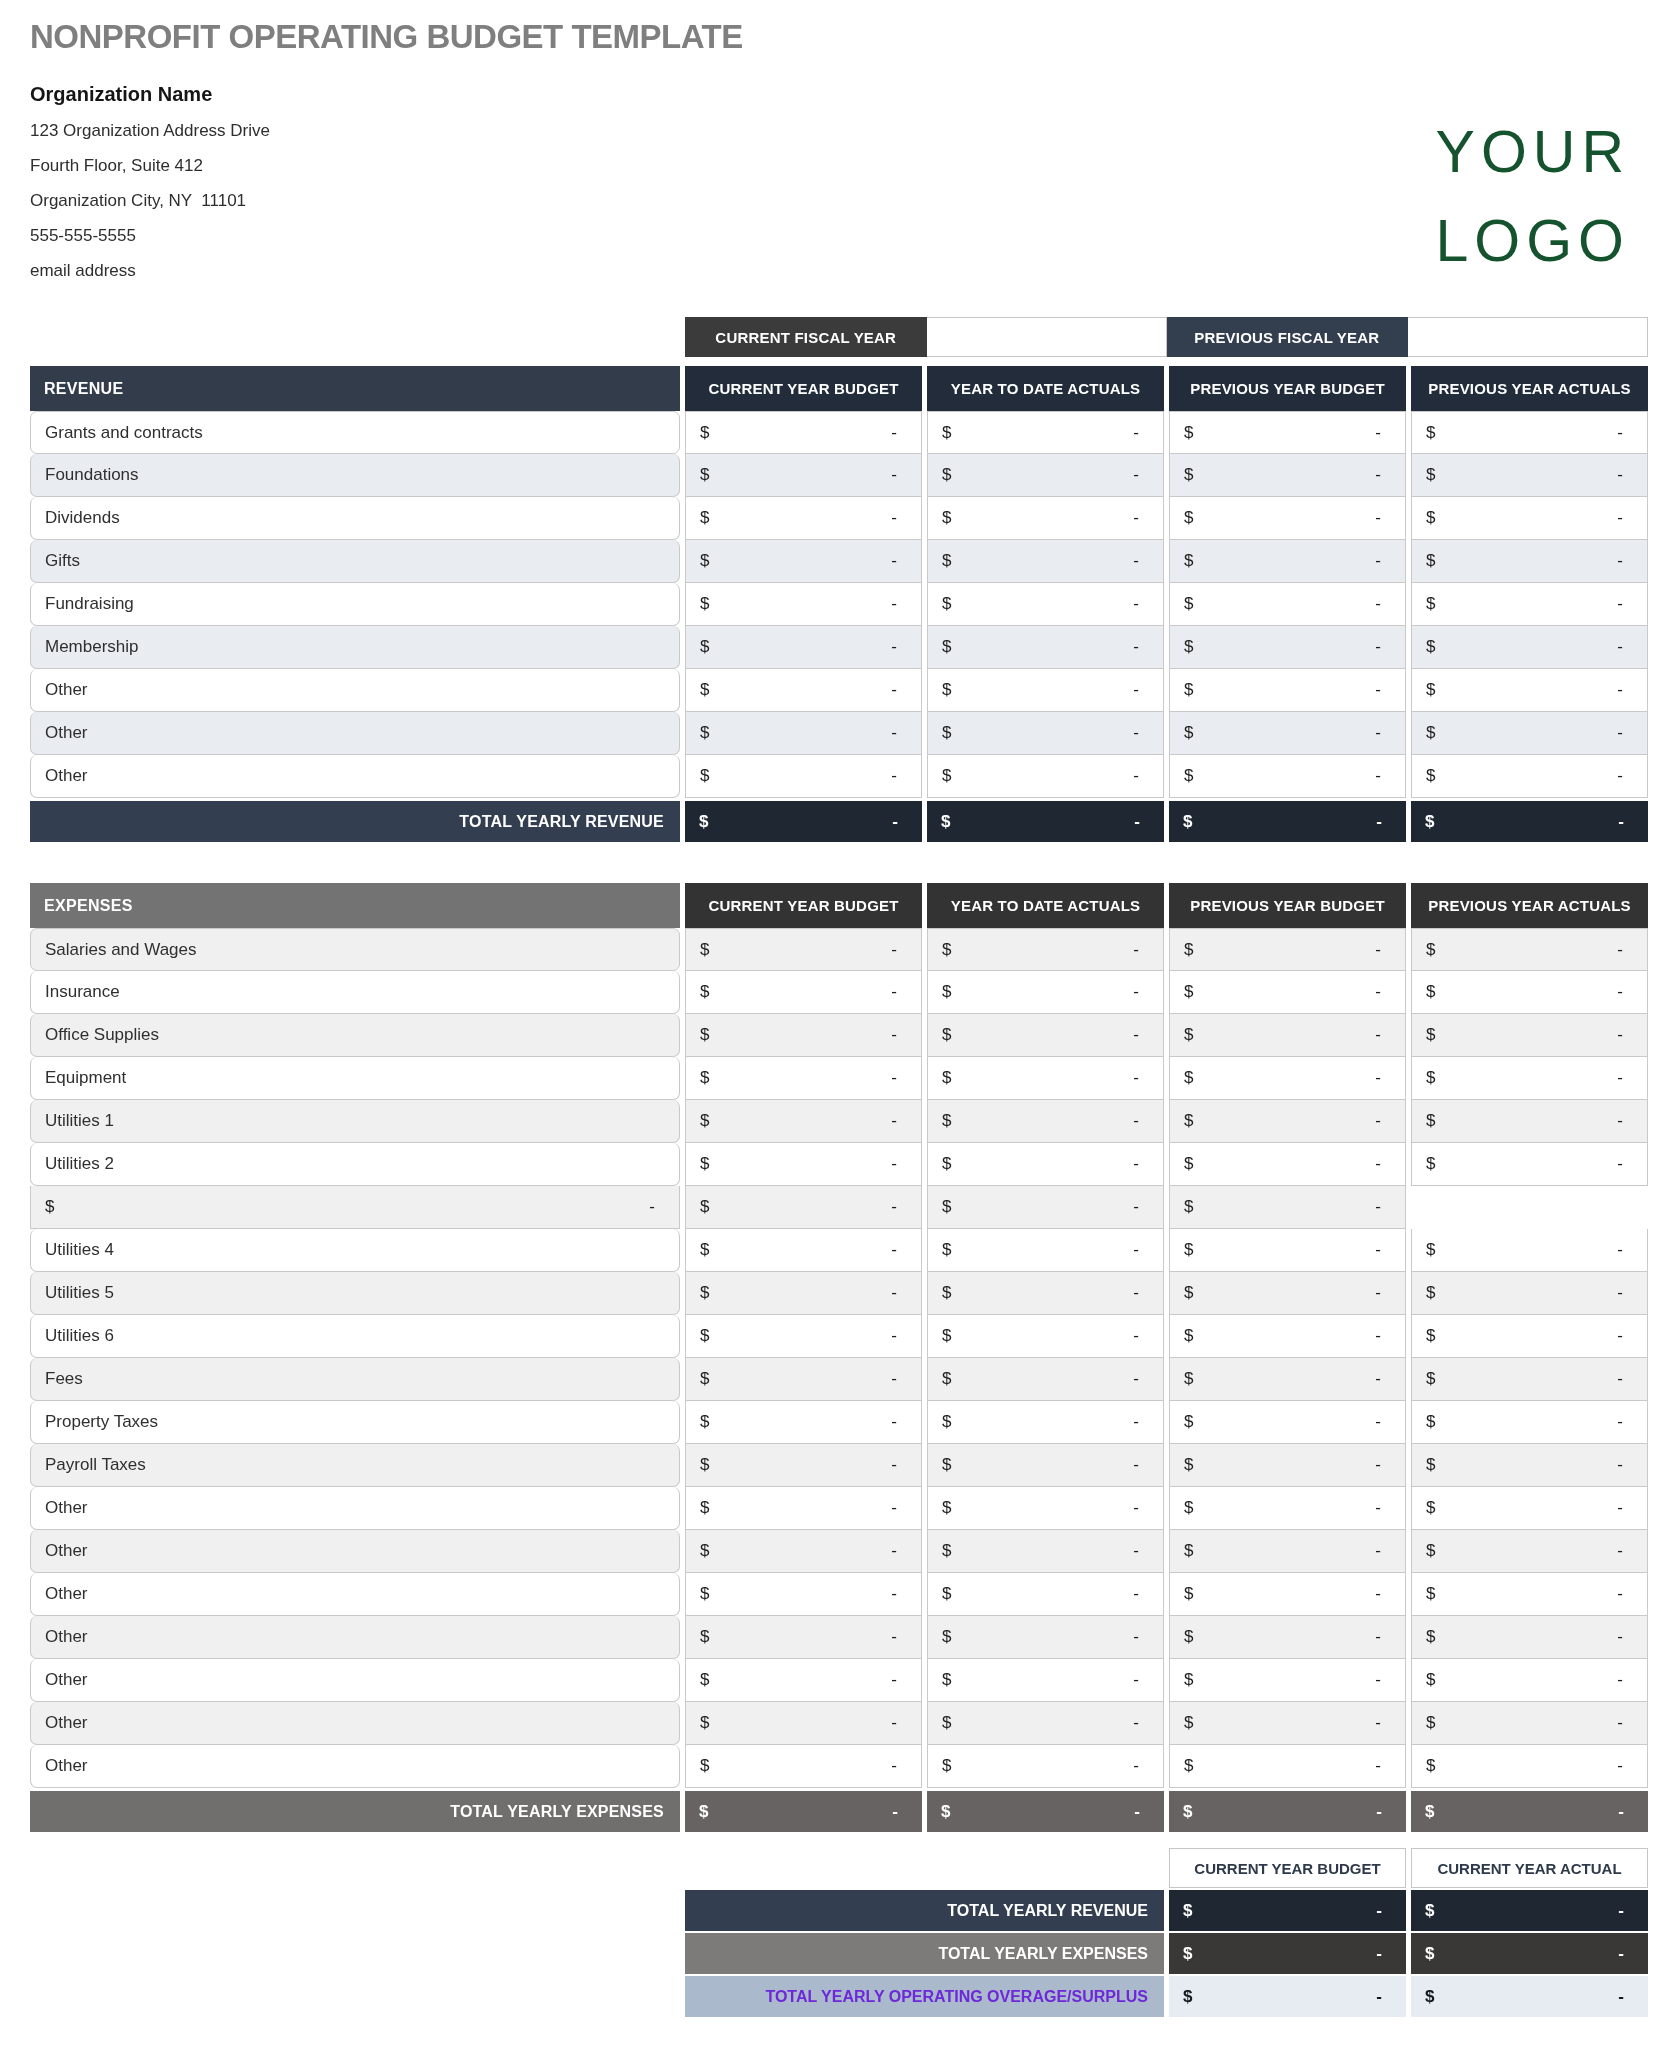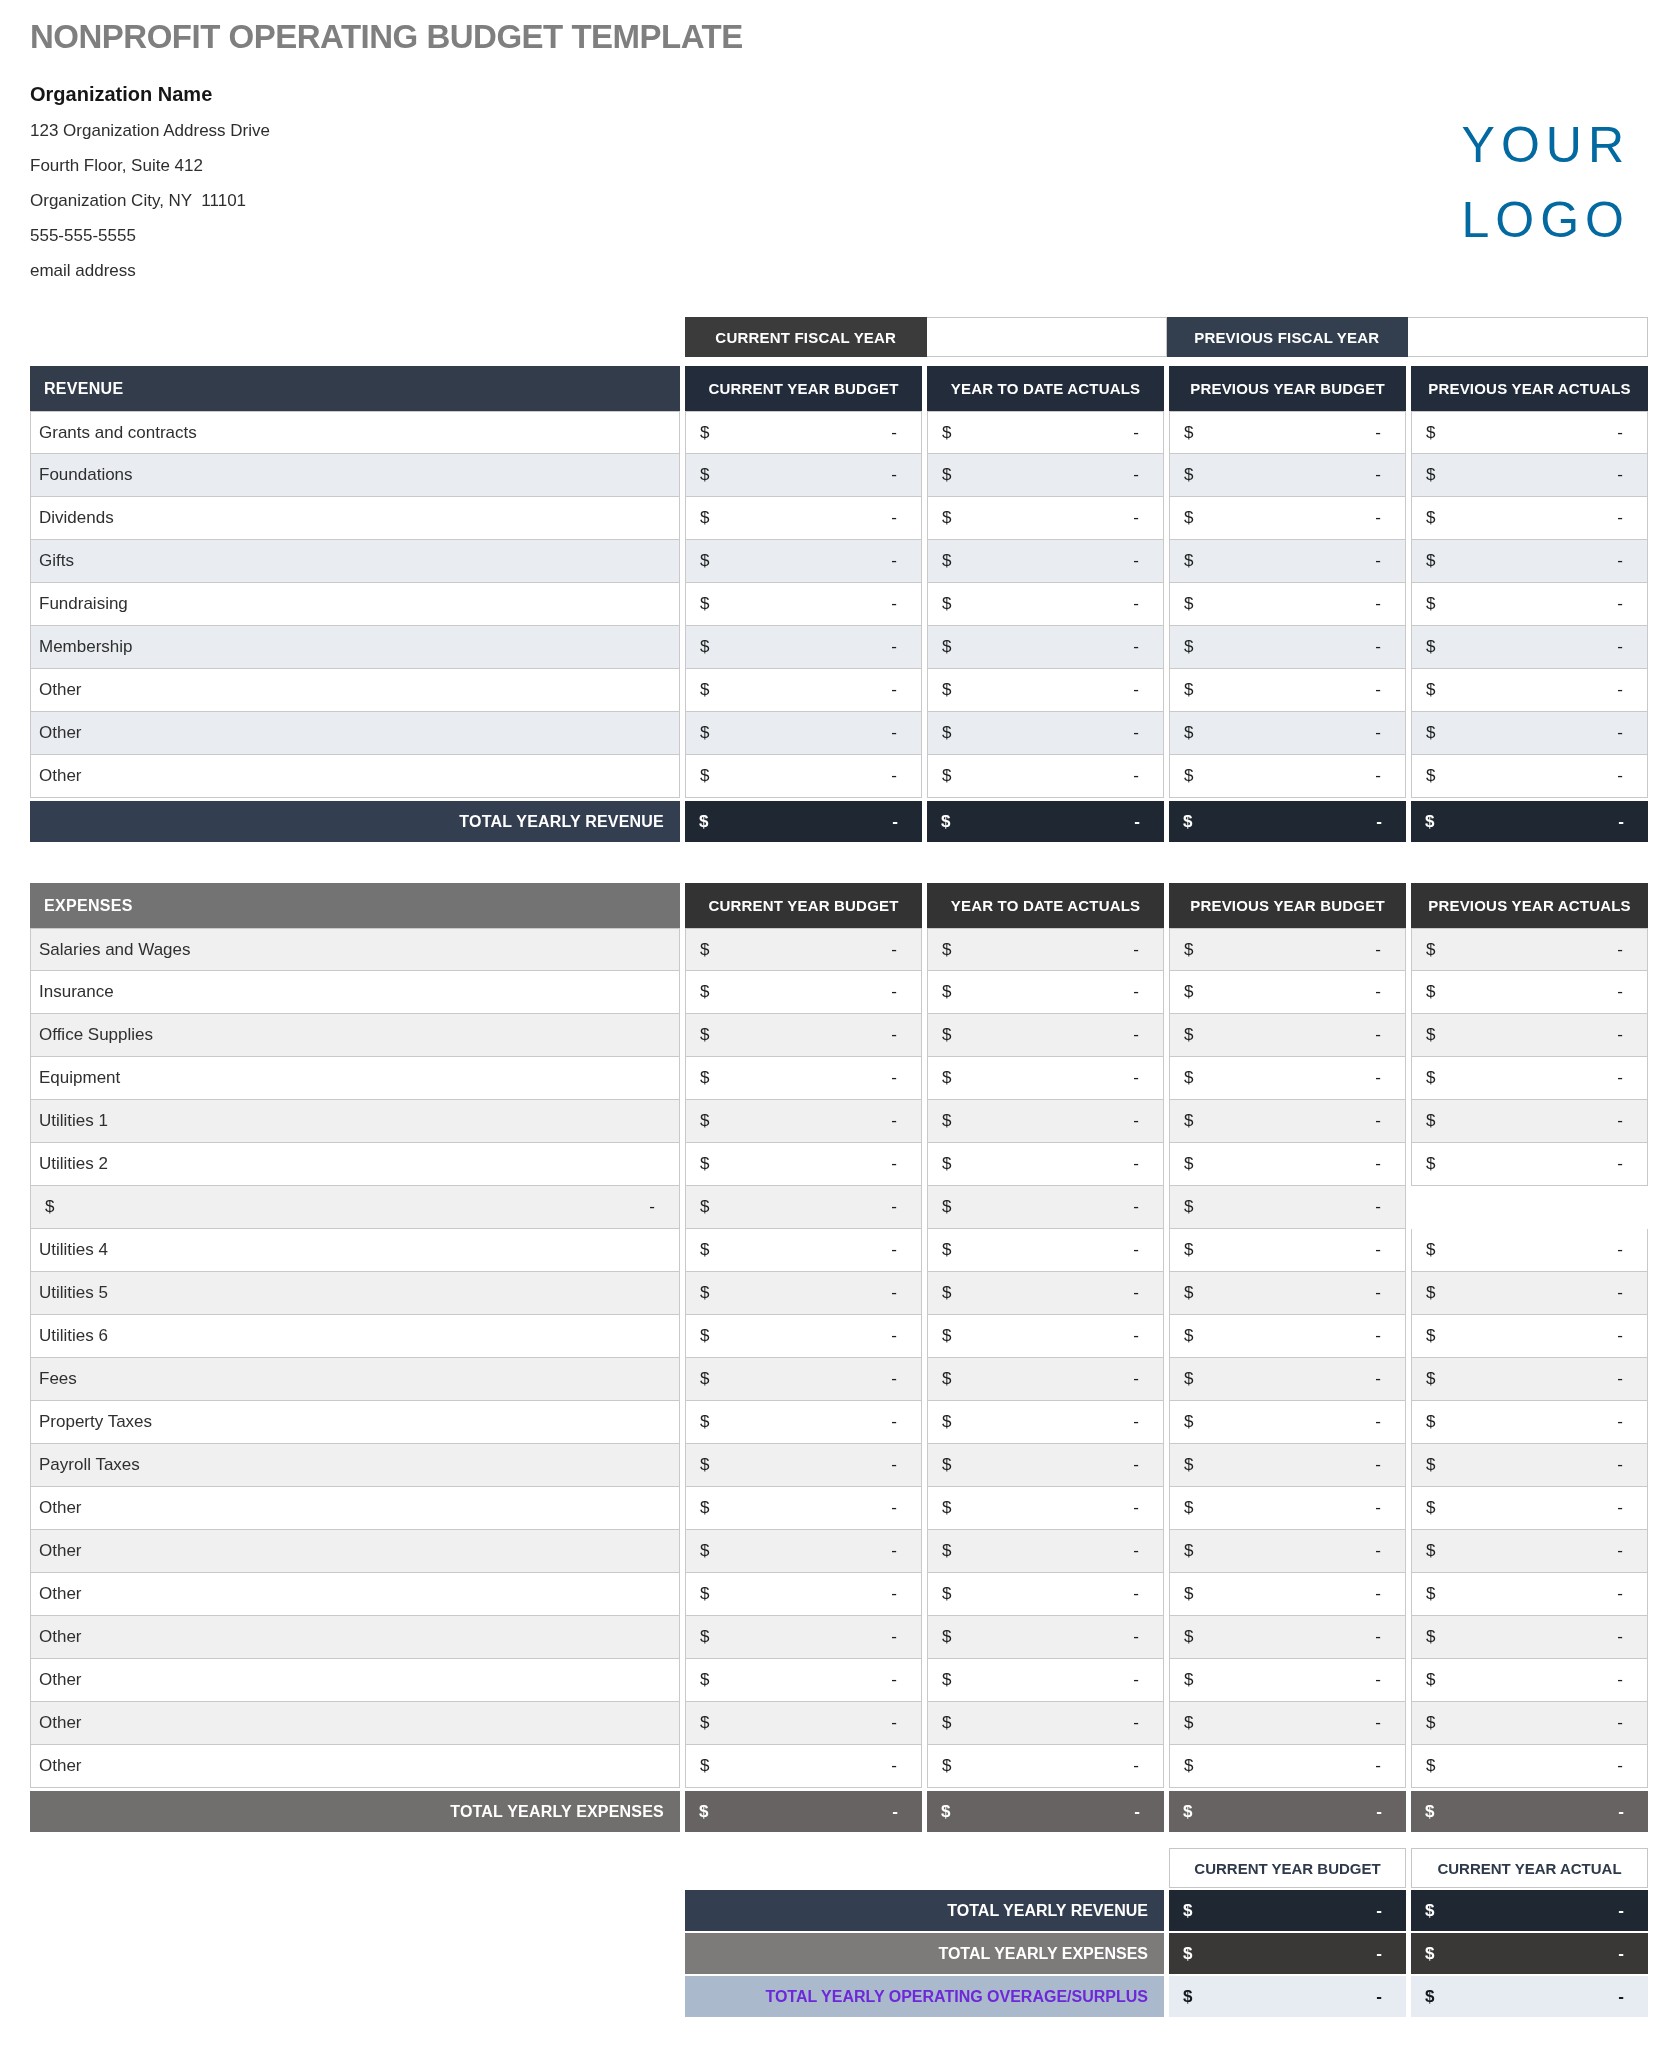--- a/index.html
+++ b/index.html
@@ -9,21 +9,21 @@
     overflow:hidden;
   }
   .page { padding:18px 16px 0 30px; }
 
   .doc-title { font-size:33px; font-weight:bold; color:#7f7f7f; letter-spacing:-0.5px; }
   .org-name  { font-size:20px; font-weight:bold; color:#161616; margin-top:27px; }
   .addr      { font-size:17px; color:#2e2e2e; margin-top:15px; white-space:pre; }
 
   .logo {
     position:absolute; top:108px; right:34px; text-align:right;
-    font-size:50px; color:#0369a1; letter-spacing:6px; line-height:1.5;
+    font-size:59px; color:#14532d; letter-spacing:6px; line-height:1.5;
   }
 
   
   .table-area { width:1374px; }
   .grid-row {
     display:grid;
     grid-template-columns:650px 237px 237px 237px 237px;
     column-gap:5px;
   }
   .cell { box-sizing:border-box; }
@@ -55,21 +55,21 @@
   .revenue-sec .sec-label { background:#323c4b; }
   .revenue-sec .col-head  { background:#222c3a; }
   .expense-sec .sec-label { background:#737373; }
   .expense-sec .col-head  { background:#333333; }
 
   
   .trow { height:43px; }
   .trow .cell { border:1px solid #c9c9c9; background:#fff; }
   .trow + .trow .cell { border-top:none; }
   .trow .label-cell {
-    display:flex; align-items:center; padding-left:8px; font-size:17px; color:#2f2f2f;
+    display:flex; align-items:center; padding-left:14px; font-size:17px; color:#2f2f2f;border-radius:7px;
   }
   .value-cell {
     display:flex; align-items:center; justify-content:space-between;
     padding:0 24px 0 14px; font-size:17px; color:#1f1f1f;
   }
   .trow.striped-blue .cell { background:#e9edf2; }
   .trow.striped-gray .cell { background:#f0f0f0; }
 
   
   .total-row { height:41px; margin-top:3px; }

